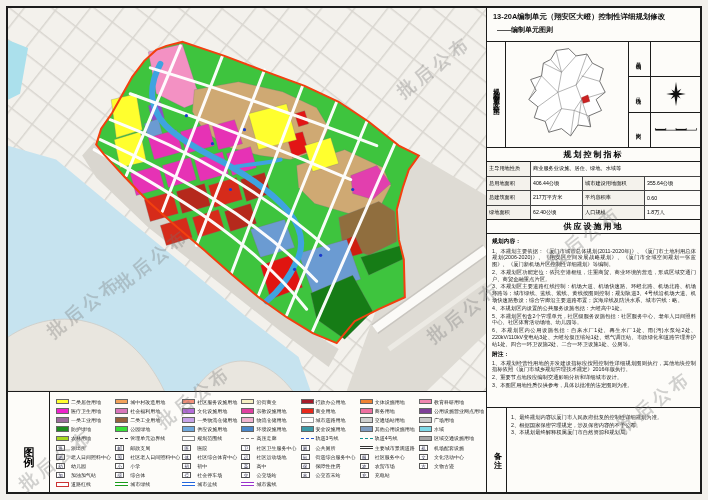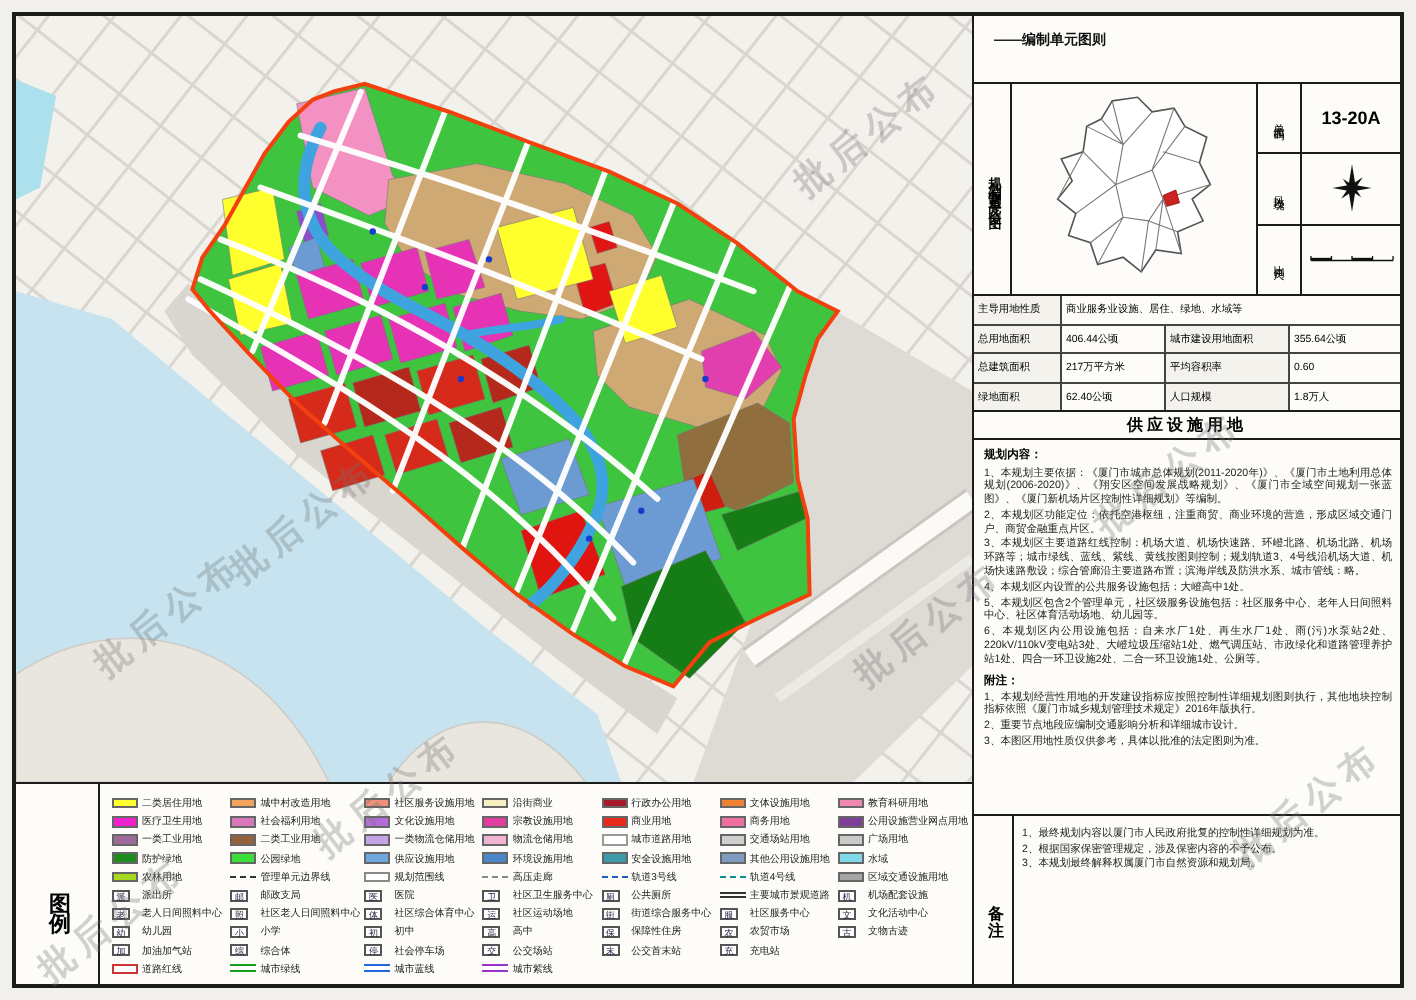--- a/index.html
+++ b/index.html
@@ -449,43 +449,41 @@
               <span class="lg-key" style="background: rgb(255, 255, 255); border: 0.6px solid rgb(85, 85, 85); width: 9px; flex: 0 0 9px; margin-right: 6px; height: 6px; font-size: 4.5px; line-height: 6px; text-align: center; color: rgb(34, 34, 68);">古</span>
               <span class="lg-label">文物古迹</span>
             </div>
           </div>
         </div>
     </div>
   </div>
 
   <div class="rp">
     <div class="rp-title">
+      <div class="t1">13-20A编制单元（翔安区大嶝）控制性详细规划修改</div>
       <div class="t2">——编制单元图则</div>
     </div>
 
     <div class="rp-loc">
       <div class="loc-lab">
         <span class="vtext">规划编制单元区位图</span>
       </div>
       <div class="loc-map">
         <svg viewBox="0 0 100 110" width="100" height="100">
           <path d="M38,6 L52,4 L60,12 L72,10 L78,20 L90,26 L86,40 L92,52 L82,60 L88,72 L74,78 L76,90 L62,88 L54,100 L44,92 L30,96 L26,84 L14,80 L18,68 L8,60 L16,50 L10,38 L22,34 L24,20 L32,16 Z" fill="#ffffff" stroke="#555" stroke-width="0.9"></path>
           <g stroke="#777" stroke-width="0.6" fill="none">
             <path d="M38,6 L44,30 L24,20 M44,30 L60,12 M44,30 L40,52 L22,34 M40,52 L60,44 L72,10 M60,44 L78,20 M60,44 L66,60 L92,52 M66,60 L58,72 L74,78 M58,72 L44,70 L30,96 M44,70 L26,84 M44,70 L40,52 M22,34 L8,60 M18,68 L40,52 M54,100 L58,72 M62,88 L66,60 M86,40 L66,34 M76,90 L66,60 M32,16 L44,30"></path>
           </g>
           <polygon points="66,58 73,55 75,62 68,64" fill="#cc2222" stroke="#991111" stroke-width="0.5"></polygon>
         </svg>
       </div>
       <div class="loc-right">
         <div class="loc-row">
           <div class="loc-row-lab">
               <span class="vtext">单元编码</span>
-            </div>
-          <div class="loc-row-val">
-              <span class="unit-code">13-20A</span>
             </div>
         </div>
         <div class="loc-row">
           <div class="loc-row-lab">
               <span class="vtext">风玫瑰</span>
             </div>
           <div class="loc-row-val">
             <svg viewBox="-12 -12 24 24" width="26" height="26">
               <g fill="#111">
                 <path d="M0,-11 L1.8,0 L0,11 L-1.8,0 Z"></path>
@@ -511,20 +509,21 @@
                 <line x1="58" y1="3" x2="58" y2="6"></line>
               </g>
               <rect x="2" y="4.2" width="14" height="1.8" fill="#111"></rect>
               <rect x="30" y="4.2" width="14" height="1.8" fill="#111"></rect>
             </svg>
           </div>
         </div>
       </div>
     </div>
 
+    <div class="sec-head">规划控制指标</div>
 
     <div class="ind-table">
       <div class="ind-row">
         <div class="ic ic-l1">主导用地性质</div>
         <div class="ic ic-span">商业服务业设施、居住、绿地、水域等</div>
       </div>
       <div class="ind-row">
         <div class="ic ic-l1">总用地面积</div>
         <div class="ic ic-v1">406.44公顷</div>
         <div class="ic ic-l2">城市建设用地面积</div>

